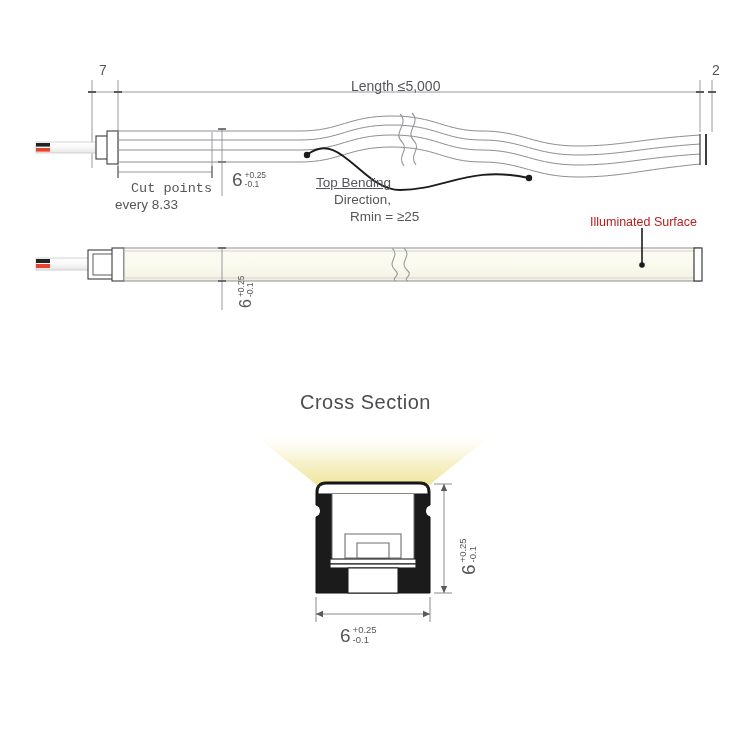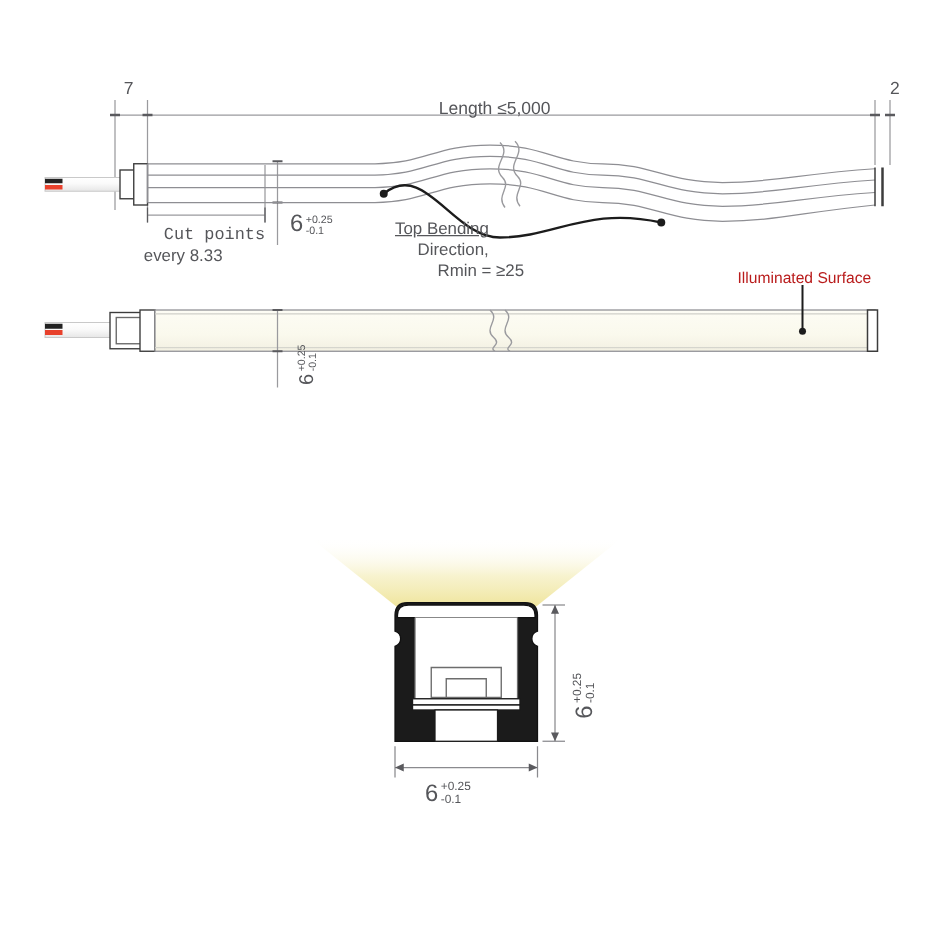--- a/index.html
+++ b/index.html
@@ -230,20 +230,21 @@
   <div class="lbl t-note" style="left:316px;top:174px;text-decoration:underline;">Top Bending</div>
   <div class="lbl t-note" style="left:334px;top:191px;text-align:right;">Direction,</div>
   <div class="lbl t-note" style="left:334px;top:208px;margin-left:16px;">Rmin = ≥25</div>
 
   <div class="lbl rot90" style="left:236px;top:308px;">
     <span class="big" style="font-size:16px;">6</span><span class="tol"><b>+0.25</b><b>-0.1</b></span>
   </div>
 
   <div class="lbl t-small" style="left:590px;top:215px;">Illuminated Surface</div>
 
+  <div class="lbl t-title" style="left:300px;top:391px;">Cross Section</div>
 
   <div class="lbl" style="left:340px;top:625px;">
     <span class="big">6</span><span class="tol" style="font-size:9.5px;line-height:10px;"><b>+0.25</b><b>-0.1</b></span>
   </div>
 
   <div class="lbl rot90" style="left:458px;top:575px;">
     <span class="big">6</span><span class="tol" style="font-size:9.5px;line-height:10px;"><b>+0.25</b><b>-0.1</b></span>
   </div>
 
 </div>

